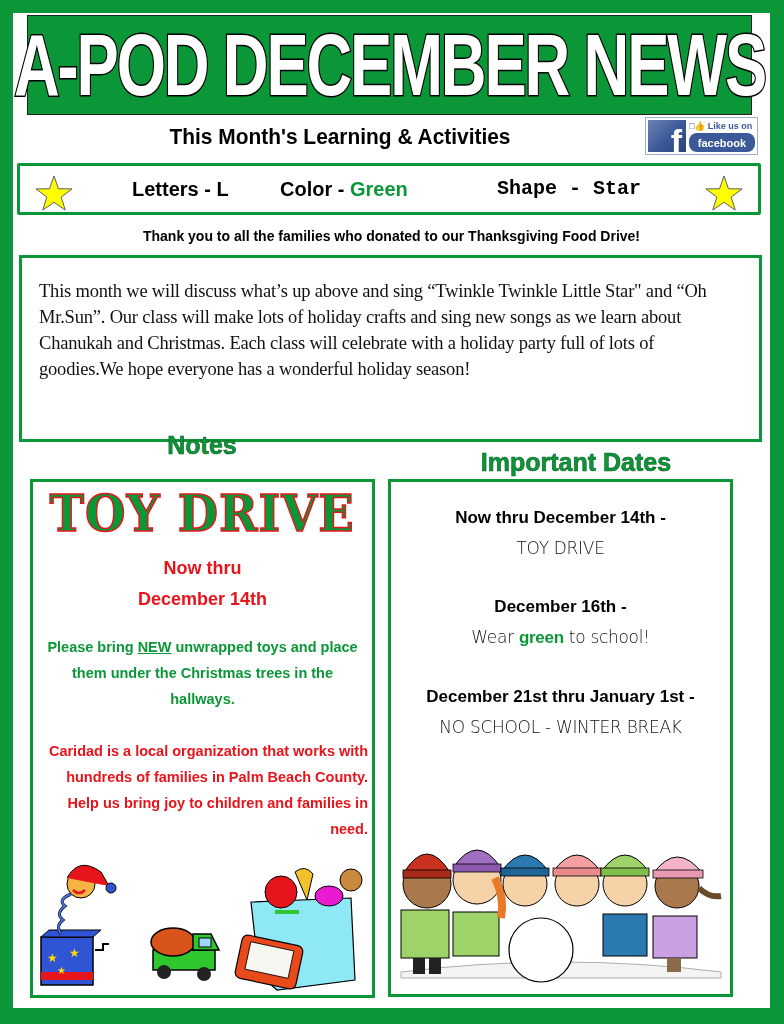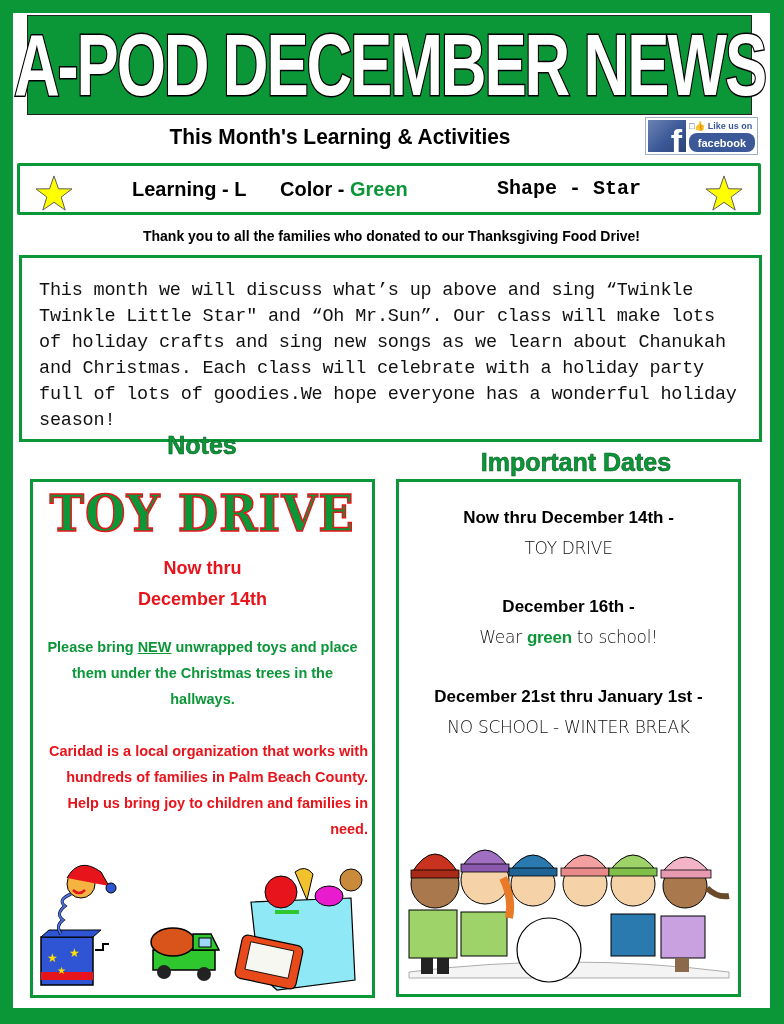--- a/index.html
+++ b/index.html
@@ -93,21 +93,21 @@
       font-size: 14px; line-height: 24px; color: #000;
     }
 
     
     .intro-box {
       position: absolute; left: 19px; top: 255px; width: 743px; height: 187px;
       border: 3px solid #0b9638; background: #fff;
       padding: 20px 16px 0 17px;
     }
     .intro-text {
-      font-family: Liberation Mono, monospace; font-size: 18.5px; line-height: 26px;
+      font-family: Liberation Serif, serif; font-size: 18.5px; line-height: 26px;
       color: #111; font-weight: 300; letter-spacing: -0.2px;
     }
 
     
     .section-heading {
       position: absolute; font-family: "Liberation Sans", sans-serif; font-weight: 700;
       font-size: 25px; color: #0b9638; text-align: center;
       -webkit-text-stroke: 0.6px #0a5e24;
     }
     .notes-heading { left: 30px; top: 430px; width: 344px; height: 30px; line-height: 30px; }
@@ -143,21 +143,21 @@
     .drive-instruct u { text-decoration: underline; }
     .drive-org {
       position: absolute; left: 4px; top: 256px; width: 331px; text-align: right;
       font-family: "Liberation Sans", sans-serif; font-weight: 700; font-size: 14.5px;
       color: #e8141b; line-height: 26px;
     }
     .toys-illustration { position: absolute; left: 0; top: 380px; width: 339px; height: 133px; }
 
     
     .dates-box {
-      position: absolute; left: 396px; top: 479px; width: 345px; height: 518px;
+      position: absolute; left: 388px; top: 479px; width: 345px; height: 518px;
       border: 3px solid #0b9638; background: #fff; padding-left: 24px;
     }
     .date-line {
       position: absolute; left: 0; width: 339px; text-align: center; white-space: nowrap;
       line-height: 28px;
     }
     .date-head { font-family: "Liberation Sans", sans-serif; font-weight: 700; font-size: 17px; color: #000; }
     .date-desc { font-family: "DejaVu Sans", sans-serif; font-size: 17px; color: #111; font-weight: 300; letter-spacing: -0.3px; }
     .d1h { top: 22px; }
     .d1d { top: 52px; }
@@ -191,21 +191,21 @@
       <span>Like us on</span>
     </div>
     <div class="fb-name">facebook</div>
   </div>
 </div>
 
 <div class="theme-box">
   <svg class="star star-left" viewBox="0 0 40 38">
     <polygon points="20,1 24.7,14.5 39,14.7 27.6,23.3 31.8,37 20,28.8 8.2,37 12.4,23.3 1,14.7 15.3,14.5" fill="#ffff00" stroke="#555" stroke-width="1"></polygon>
   </svg>
-  <div class="theme-item theme-letters">Learning - L</div>
+  <div class="theme-item theme-letters">Letters - L</div>
   <div class="theme-item theme-color">
     <span>Color - </span><span class="green-word">Green</span>
   </div>
   <div class="theme-item theme-shape">Shape - Star</div>
   <svg class="star star-right" viewBox="0 0 40 38">
     <polygon points="20,1 24.7,14.5 39,14.7 27.6,23.3 31.8,37 20,28.8 8.2,37 12.4,23.3 1,14.7 15.3,14.5" fill="#ffff00" stroke="#555" stroke-width="1"></polygon>
   </svg>
 </div>
 
 <div class="thanks">Thank you to all the families who donated to our Thanksgiving Food Drive!</div>

